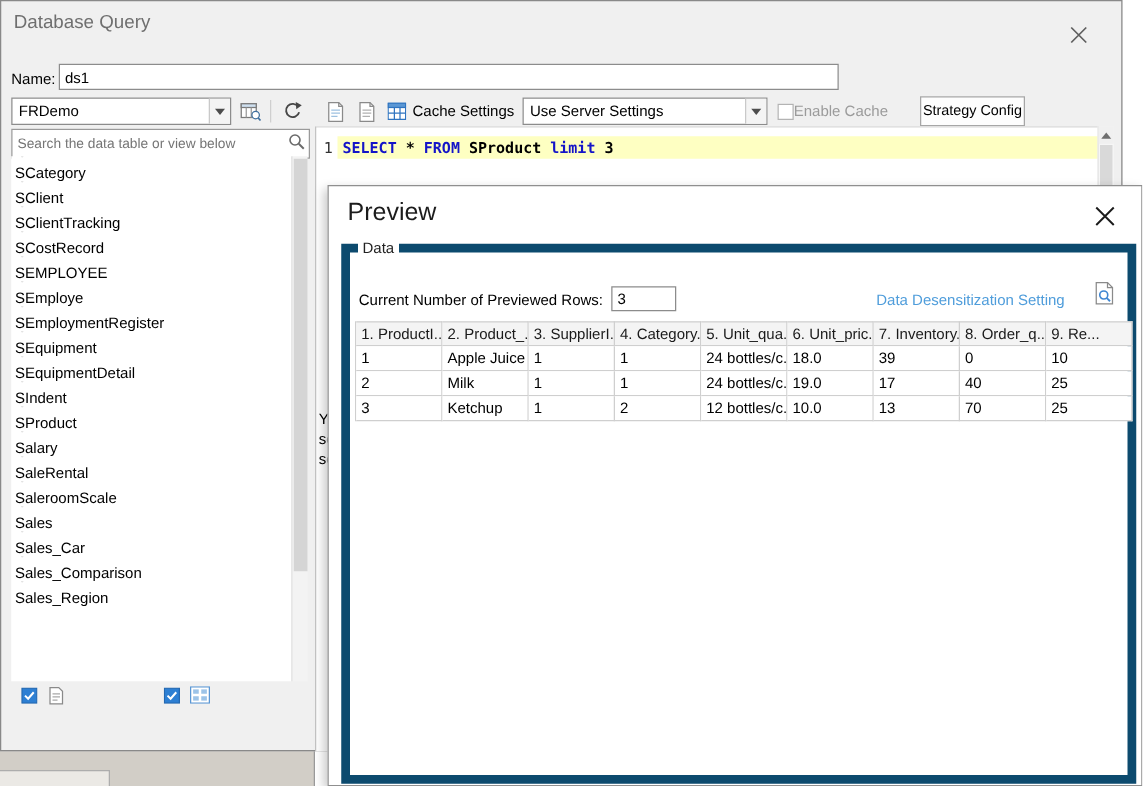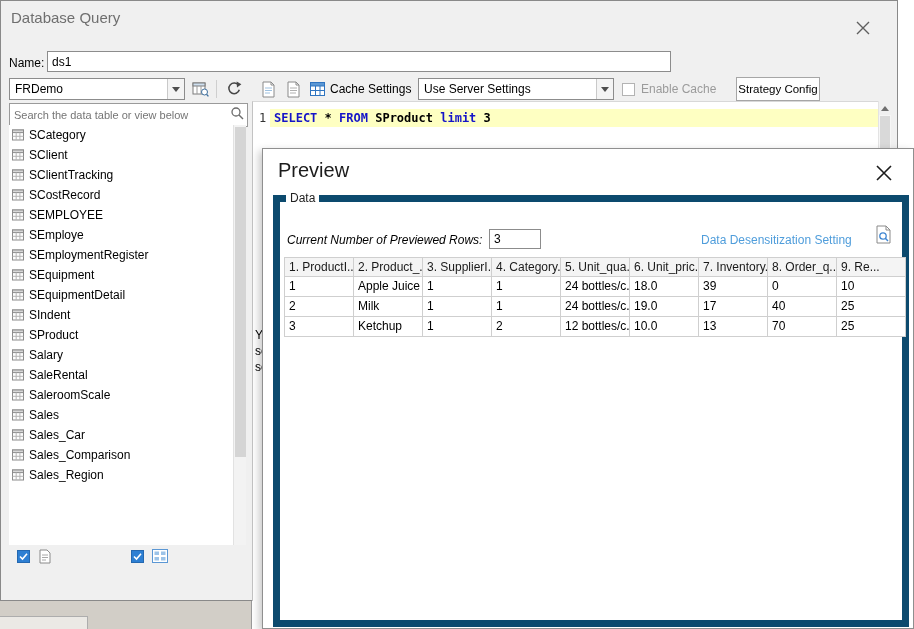--- a/index.html
+++ b/index.html
@@ -39,35 +39,35 @@
   .tool-btn { position:absolute; top:77px; width:24px; height:22px;
               display:flex; align-items:center; justify-content:center; cursor:pointer; }
   .tb-tablesearch { left:187px; }
   .tb-refresh { left:221px; }
   .tool-sep { position:absolute; left:215px; top:79px; width:1px; height:18px; background:#cfcfcf; }
   .tb-doc1 { left:255px; }
   .tb-doc2 { left:280px; }
   .cache-group { position:absolute; left:309px; top:77px; height:22px; display:flex;
                  align-items:center; gap:5px; cursor:pointer; }
   .cb-box { width:13px; height:13px; background:#fff; border:1px solid #b3b3b3; display:inline-block; }
-  .enable-cache { position:absolute; left:621px; top:81px; display:flex; align-items:center; gap:6px; }
+  .enable-cache { position:absolute; left:621px; top:81px; display:flex; align-items:center; }
   .enable-cache .lbl { color:#9b9b9b; }
   .btn-strategy { position:absolute; left:735px; top:76px; width:84px; height:24px;
                   background:#fdfdfd; border:1px solid #a6a6a6; font-size:11.5px;
                   font-family:"Liberation Sans", sans-serif; cursor:pointer; }
 
   
   .search-input { position:absolute; left:8px; top:102px; width:239px; height:24px;
                   border:1px solid #9a9a9a; background:#fff; padding:0 22px 0 4px; font-size:11px;
                   font-family:"Liberation Sans", sans-serif; }
   .search-icon { position:absolute; left:229px; top:105px; width:15px; height:15px; }
   .table-list { position:absolute; left:8px; top:124px; width:224px; height:420px;
                 background:#fff; overflow:hidden; }
-  .list-item { height:20px; display:flex; align-items:center; gap:5px; padding-left:3px;
-               white-space:nowrap; cursor:default; }
+  .list-item { height:20px; display:flex; gap:5px; padding-left:3px;
+               white-space:nowrap; cursor:default;flex-direction:column; }
   .list-sb { position:absolute; left:232px; top:124px; width:13px; height:420px;
              background:#f3f3f3; border-left:1px solid #e2e2e2; }
   .list-sb .thumb { position:absolute; left:1px; top:2px; width:11px; height:330px;
                     background:#d5d5d5; }
   .filters { position:absolute; left:0; top:546px; width:250px; height:24px; }
   .filter-item { position:absolute; display:flex; align-items:center; gap:8px; cursor:pointer; }
   .f1 { left:16px; top:2px; } .f2 { left:130px; top:2px; }
 
   
   .editor { position:absolute; left:251px; top:100px; width:627px; height:500px;
@@ -92,21 +92,21 @@
   
   .preview { position:absolute; left:262px; top:148px; width:652px; height:481px;
              background:#fff; border:1px solid #8f8f8f; box-shadow:-3px 3px 8px rgba(0,0,0,.22);
              z-index:5; }
   .pv-title { position:absolute; left:15px; top:10px; font-size:20px; color:#1c1c1c; }
   .pv-close { position:absolute; left:608px; top:11px; width:26px; height:26px;
               display:flex; align-items:center; justify-content:center; cursor:pointer; }
   .pv-group { position:absolute; left:10px; top:42px; width:636px; height:436px;
               border:7px solid #0c4a6e; }
   .pv-group legend { margin-left:6px; padding:0 4px; font-size:12px; color:#222; }
-  .pv-rows-label { position:absolute; left:24px; top:84px;font-style:italic; }
+  .pv-rows-label { position:absolute; left:24px; top:84px; }
   .pv-rows-input { position:absolute; left:226px; top:80px; width:52px; height:20px;
                    border:1px solid #8c8c8c; padding:0 4px; font-size:12px;
                    font-family:"Liberation Sans", sans-serif; }
   .pv-link { position:absolute; left:438px; top:84px; color:#4f9ddb; cursor:pointer; }
   .pv-link-icon { position:absolute; left:612px; top:76px; width:18px; height:20px; cursor:pointer; }
   .pv-table { position:absolute; left:21px; top:108px; border-left:1px solid #cfcfcf; }
   .pt-row { display:flex; }
   .pt-cell { width:69px; height:20px; line-height:19px; padding:0 4px;
              border-right:1px solid #cfcfcf; border-bottom:1px solid #cfcfcf;
              overflow:hidden; white-space:nowrap; background:#fff; font-size:12px; }

